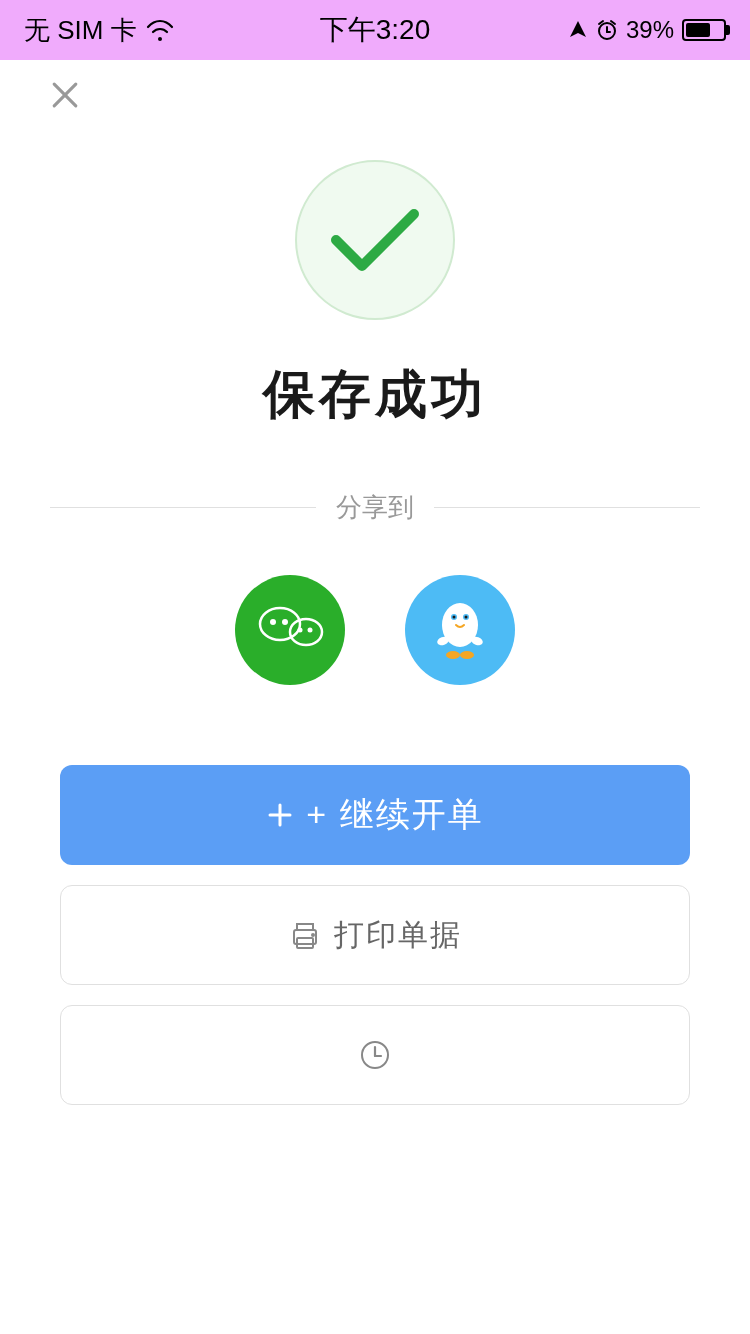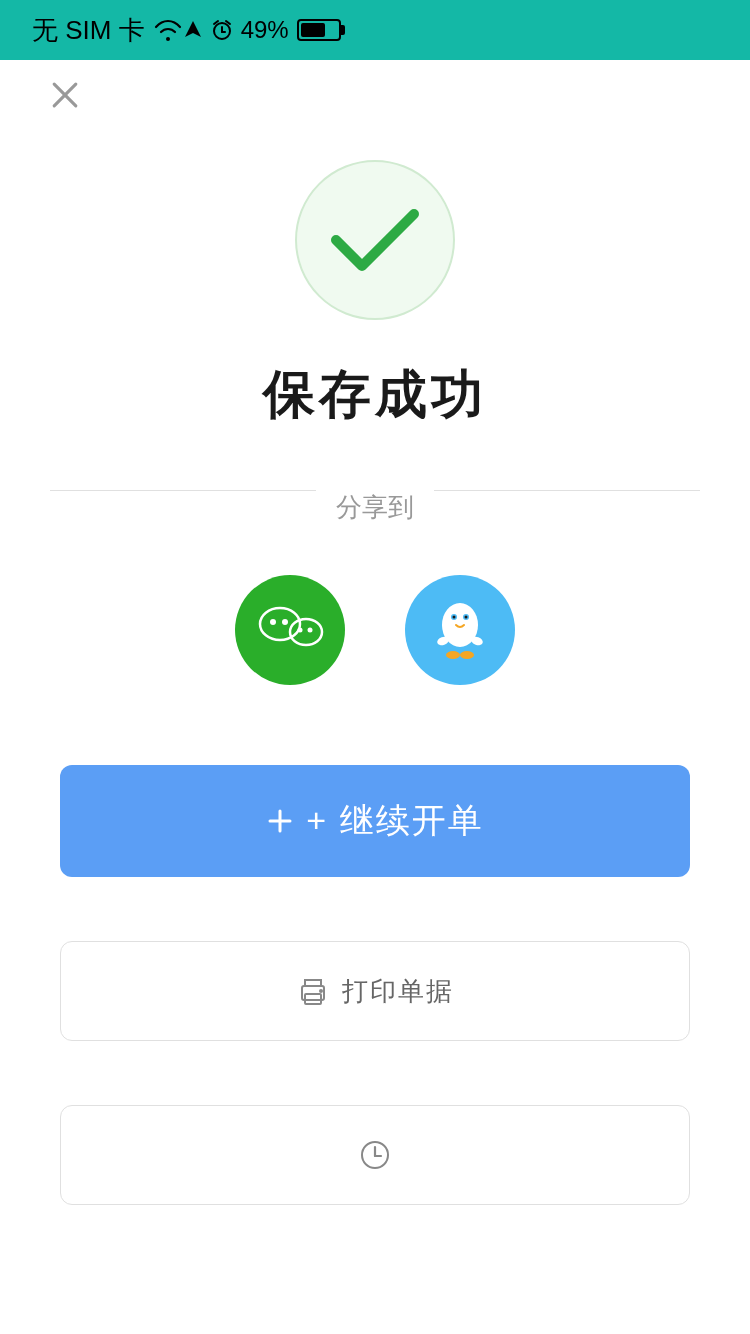--- a/index.html
+++ b/index.html
@@ -11,24 +11,25 @@
       background: #ffffff;
       font-family: -apple-system, "PingFang SC", "Helvetica Neue", sans-serif;
       overflow: hidden;
       position: relative;
     }
 
     
     .status-bar {
       width: 100%;
       height: 60px;
-      background: #14b8a6;
-      display: flex;
-      align-items: center;
-      padding: 0 32px;
+      background: #f0abfc;
+      display: flex;
+      align-items: center;
+      justify-content: space-between;
+      padding: 0 24px;
       position: relative;
     }
 
     .status-left {
       display: flex;
       align-items: center;
       gap: 8px;
       font-size: 26px;
       color: #000;
       font-weight: 500;
@@ -133,21 +134,21 @@
       font-weight: 700;
       color: #1a1a1a;
       margin-bottom: 60px;
       letter-spacing: 4px;
     }
 
     
     .share-section {
       width: 100%;
       display: flex;
-      align-items: flex-start;
+      align-items: center;
       gap: 20px;
       margin-bottom: 50px;
     }
 
     .divider-line {
       flex: 1;
       height: 1px;
       background: #e0e0e0;
     }
 
@@ -187,21 +188,21 @@
     .action-buttons {
       width: 100%;
       display: flex;
       flex-direction: column;
       gap: 20px;
       padding: 0 10px;
     }
 
     .btn-primary {
       width: 100%;
-      height: 112px;
+      height: 100px;
       background: #5b9ef5;
       border: none;
       border-radius: 12px;
       display: flex;
       align-items: center;
       justify-content: center;
       gap: 12px;
       cursor: pointer;
       font-size: 34px;
       color: #ffffff;
@@ -212,24 +213,23 @@
       width: 100%;
       height: 100px;
       background: #ffffff;
       border: 1px solid #e0e0e0;
       border-radius: 12px;
       display: flex;
       align-items: center;
       justify-content: center;
       gap: 12px;
       cursor: pointer;
-      font-size: 26px;
+      font-size: 30px;
       color: #666666;
       letter-spacing: 2px;
-      margin-top: 44px;
     }
 
     .btn-icon {
       display: flex;
       align-items: center;
       justify-content: center;
     }
   </style>
 </head>
 <body>
@@ -237,34 +237,35 @@
 <div class="status-bar">
   <div class="status-left">
     <span>无 SIM 卡</span>
 
     <svg width="30" height="22" viewBox="0 0 30 22" fill="none">
       <path d="M15 18a2 2 0 1 1 0 4 2 2 0 0 1 0-4z" fill="#000"></path>
       <path d="M8 13c1.9-2 4.4-3 7-3s5.1 1 7 3" stroke="#000" stroke-width="2.2" fill="none" stroke-linecap="round"></path>
       <path d="M3 8C6.5 4 10.5 2 15 2s8.5 2 12 6" stroke="#000" stroke-width="2.2" fill="none" stroke-linecap="round"></path>
     </svg>
   </div>
+  <div class="status-center">下午3:20</div>
   <div class="status-right">
 
     <svg width="20" height="22" viewBox="0 0 20 22">
       <path d="M10 2L18 18L10 14L2 18L10 2Z" fill="#000"></path>
     </svg>
 
     <svg width="22" height="22" viewBox="0 0 22 22">
       <circle cx="11" cy="12" r="8" stroke="#000" stroke-width="2" fill="none"></circle>
       <line x1="11" y1="8" x2="11" y2="13" stroke="#000" stroke-width="2" stroke-linecap="round"></line>
       <line x1="11" y1="13" x2="14" y2="13" stroke="#000" stroke-width="2" stroke-linecap="round"></line>
       <line x1="3" y1="5" x2="7" y2="2" stroke="#000" stroke-width="2" stroke-linecap="round"></line>
       <line x1="19" y1="5" x2="15" y2="2" stroke="#000" stroke-width="2" stroke-linecap="round"></line>
     </svg>
-    <span>49%</span>
+    <span>39%</span>
     <div class="battery-container">
       <div class="battery-box">
         <div class="battery-fill"></div>
       </div>
     </div>
   </div>
 </div>
 
 <div class="close-btn">
   <svg viewBox="0 0 40 40" fill="none">

